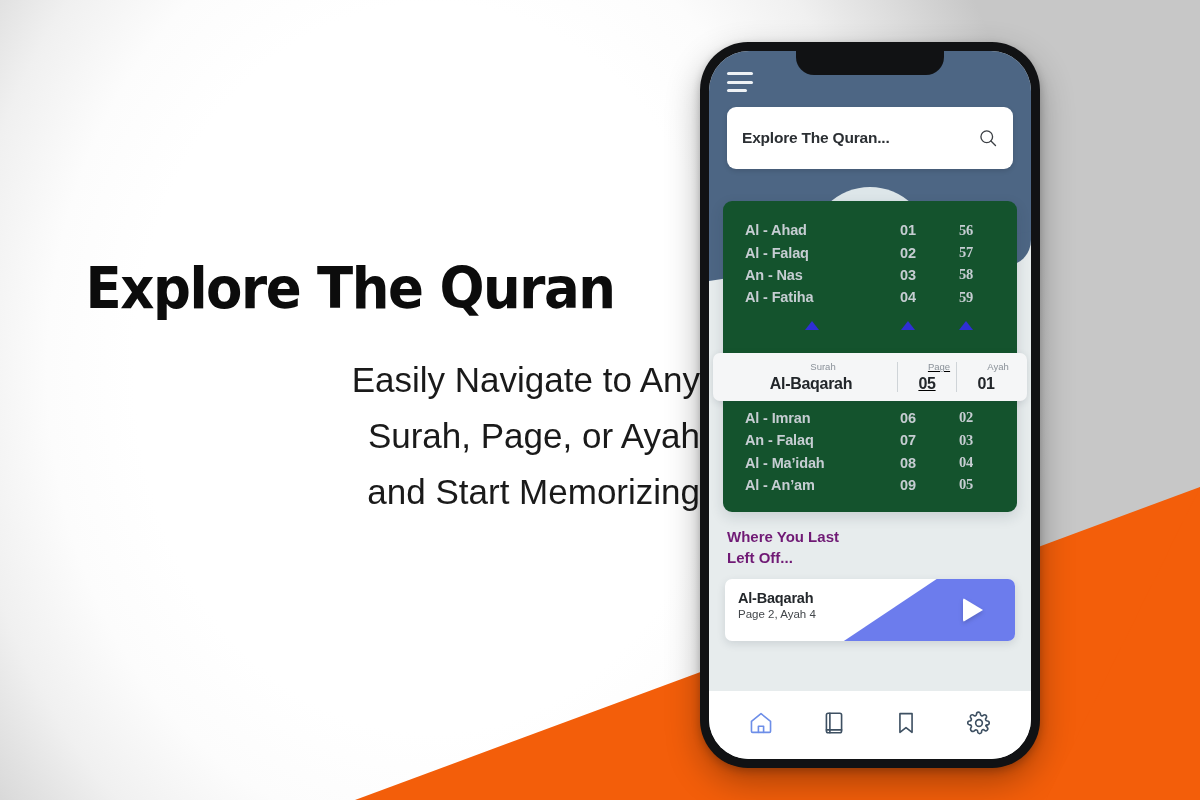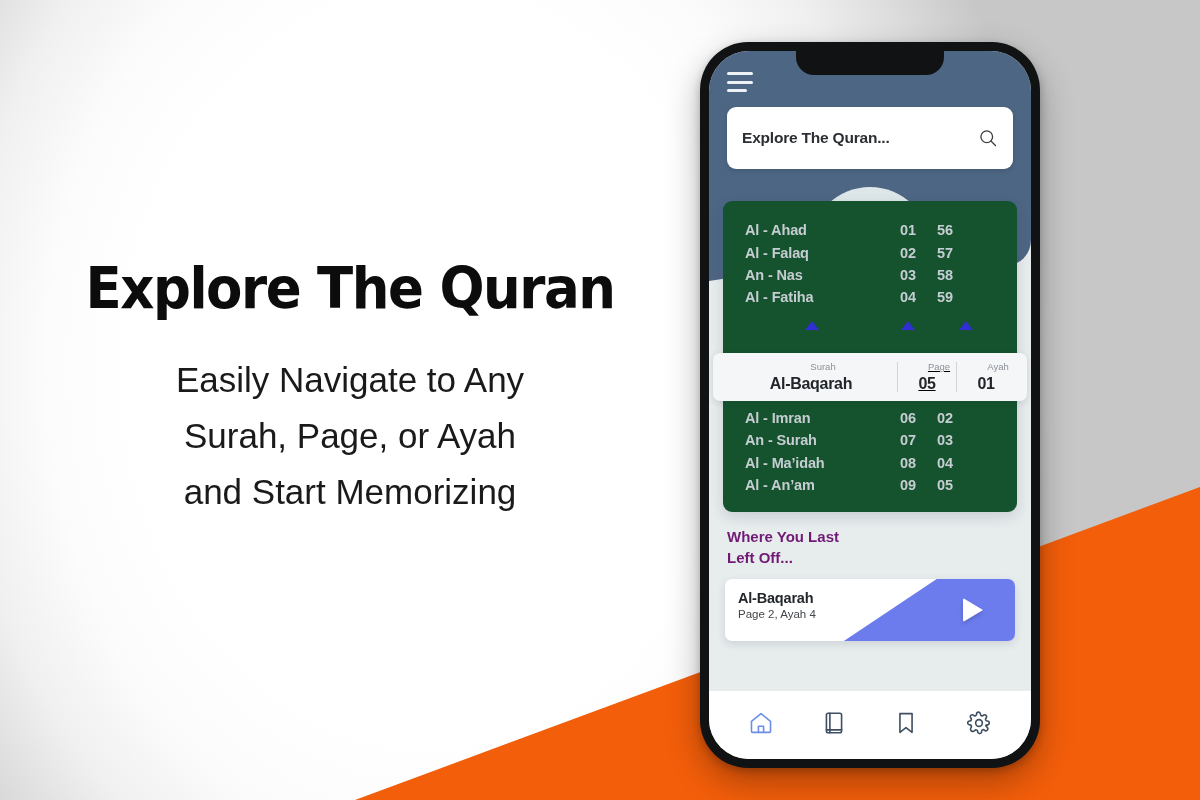--- a/index.html
+++ b/index.html
@@ -46,21 +46,21 @@
     transform: scaleX(0.93);
     white-space: nowrap;
   }
   .subcopy {
     margin-top: 34px;
     font-size: 35px;
     line-height: 1.6;
     color: #1a1a1a;
     font-weight: 400;
   }
-  .subcopy .ln { display: block; }
+  .subcopy .ln { display: block; text-align: right; }
 
   
   .phone {
     position: absolute;
     left: 700px; top: 42px;
     width: 340px; height: 726px;
     background: #111214;
     border-radius: 48px;
     z-index: 5;
     box-shadow: 0 14px 34px rgba(0,0,0,.30), 0 3px 9px rgba(0,0,0,.22);
@@ -155,21 +155,21 @@
   .prow {
     display: flex; align-items: center;
     height: 22.4px;
     color: #c6cdd2;
     font-weight: 700;
     font-size: 14.5px;
     letter-spacing: -.15px;
   }
   .prow .c-surah { flex: 1; }
   .prow .c-page  { width: 58px; text-align: center; }
-  .prow .c-ayah  { width: 58px; text-align: left; }
+  .prow .c-ayah  { width: 58px; text-align: center; font-family: Liberation Serif, serif; }
 
   .arrows {
     display: flex; align-items: center;
     padding: 0 22px;
     height: 18px;
   }
   .arrows.top { margin-top: 8px; }
   .arrows.bot { margin-bottom: 8px; }
   .arrows .c-surah { flex: 1; display: flex; justify-content: center; }
   .arrows .c-page  { width: 58px; display: flex; justify-content: center; }
@@ -344,21 +344,21 @@
             </span>
         </div>
 
         <div class="plist">
           <div class="prow">
             <span class="c-surah">Al - Imran</span>
             <span class="c-page">06</span>
             <span class="c-ayah">02</span>
           </div>
           <div class="prow">
-            <span class="c-surah">An - Surah</span>
+            <span class="c-surah">An - Falaq</span>
             <span class="c-page">07</span>
             <span class="c-ayah">03</span>
           </div>
           <div class="prow">
             <span class="c-surah">Al - Ma’idah</span>
             <span class="c-page">08</span>
             <span class="c-ayah">04</span>
           </div>
           <div class="prow">
             <span class="c-surah">Al - An’am</span>

